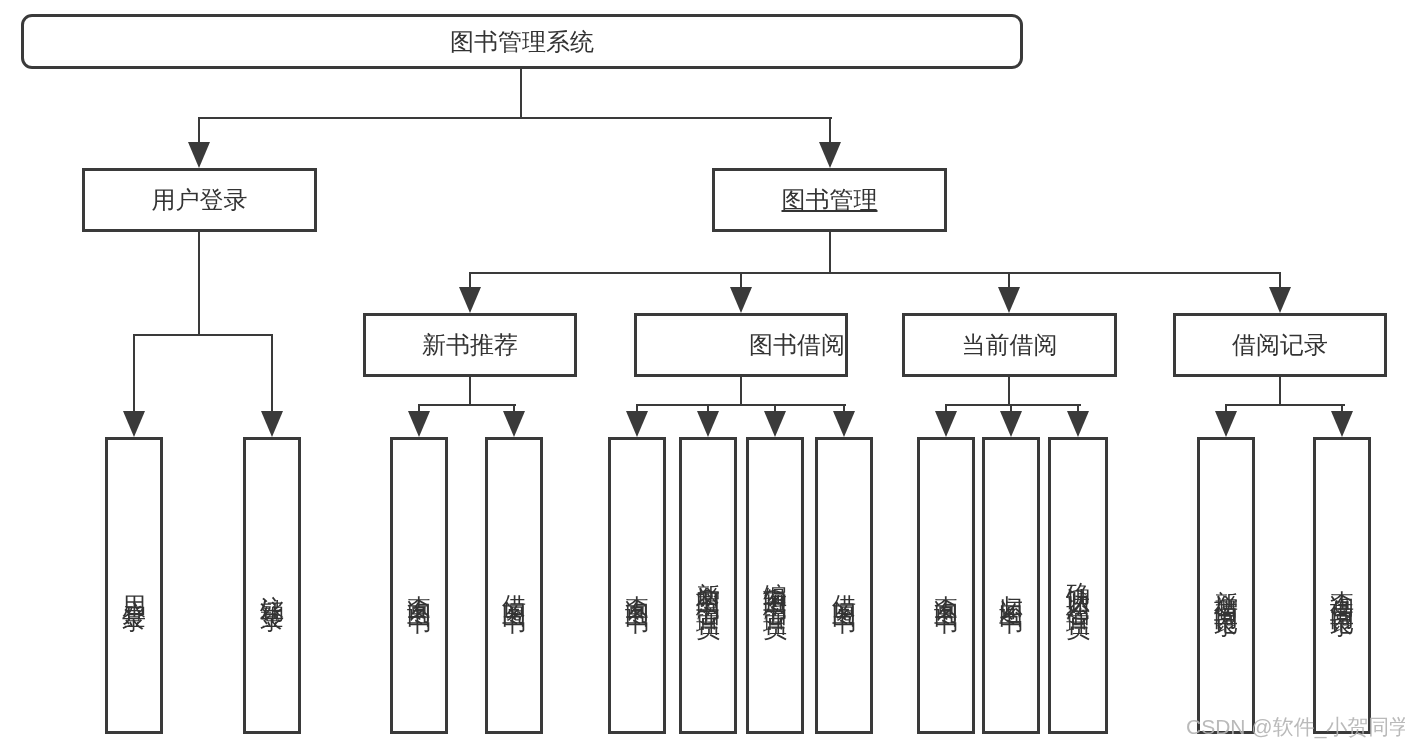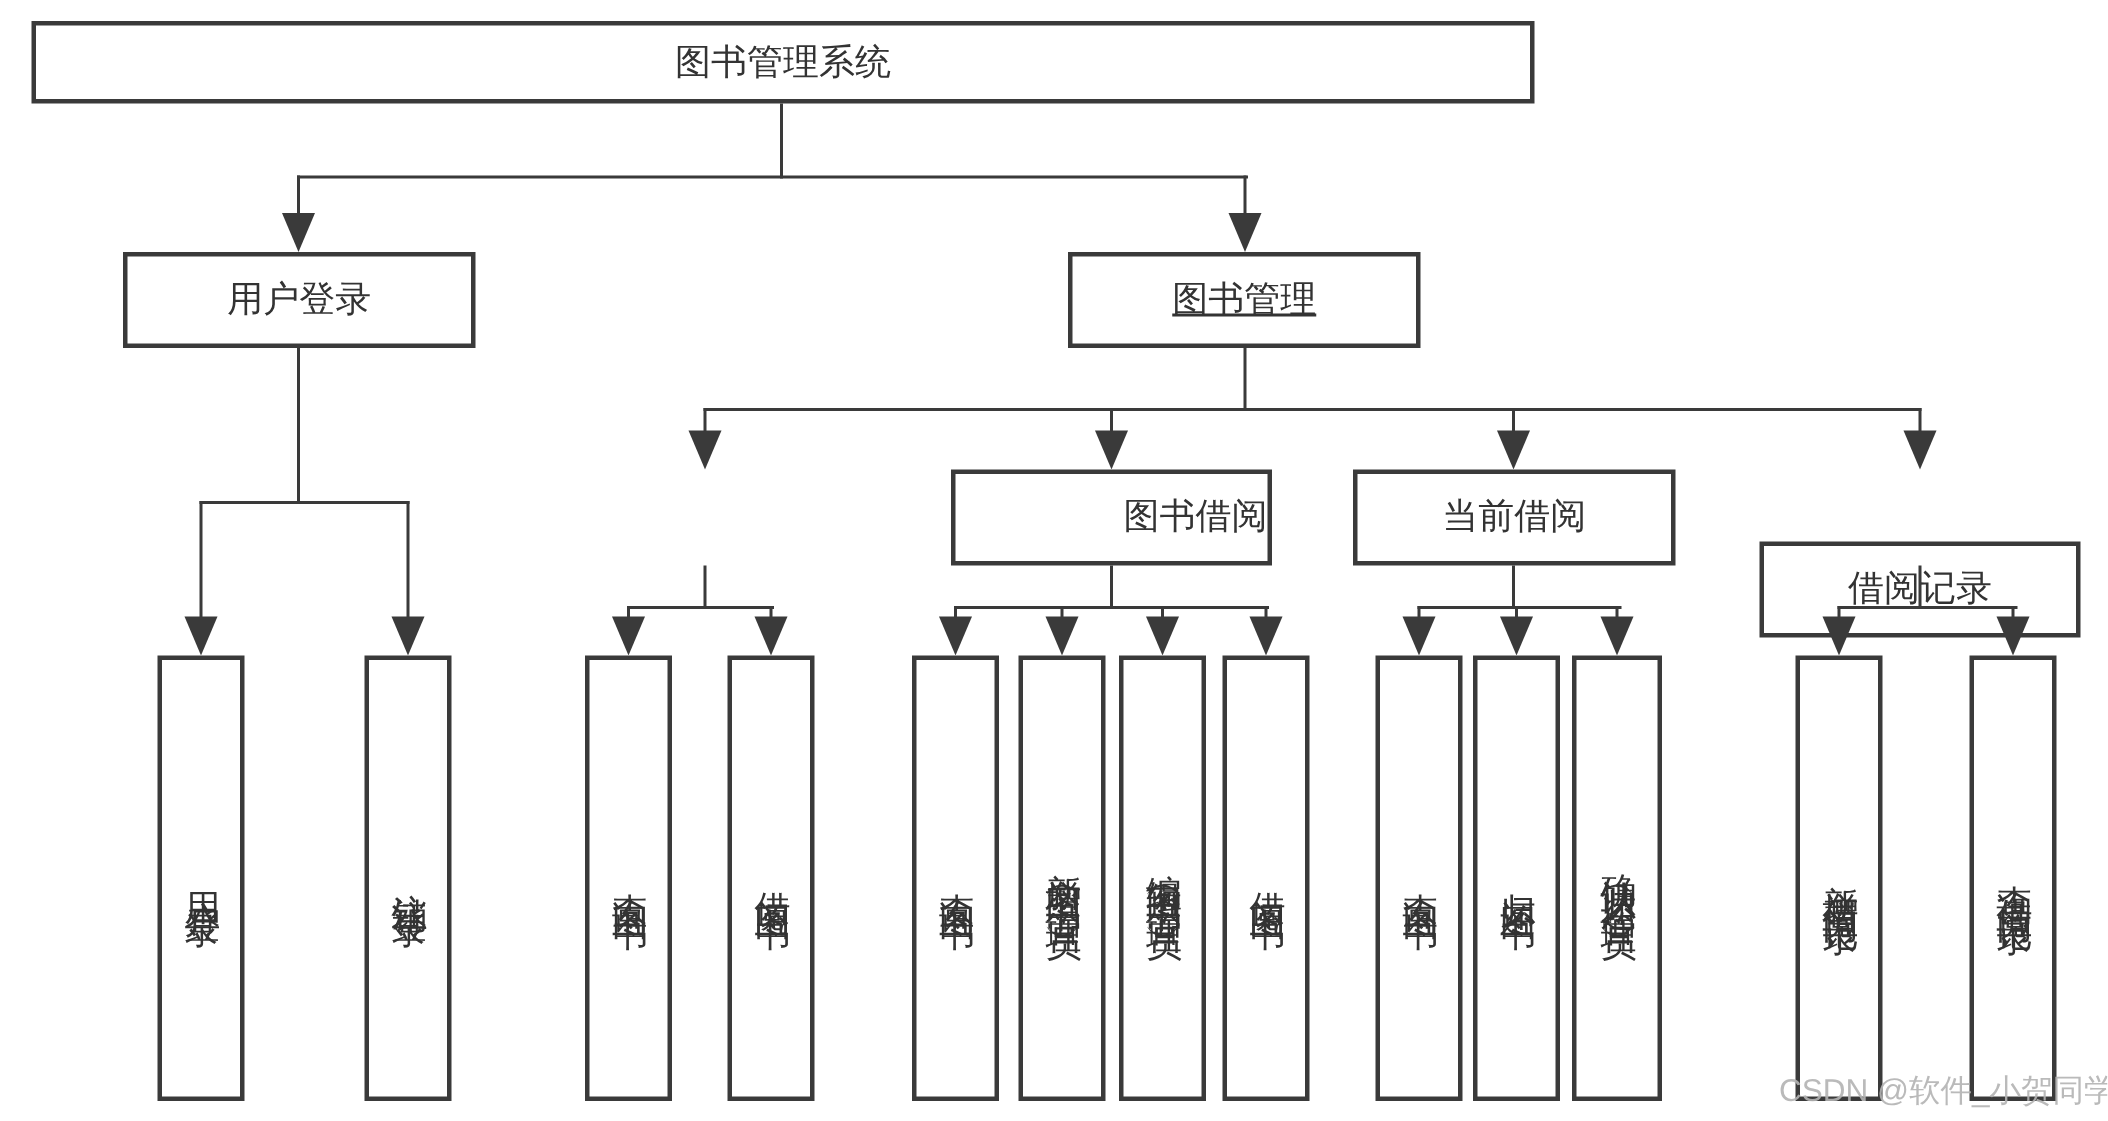--- a/index.html
+++ b/index.html
@@ -60,21 +60,21 @@
     z-index: 10;
     opacity: 0.9;
     white-space: nowrap;
   }
 </style>
 </head>
 <body>
 
 <div id="stage">
 
-  <div class="box" style="left:21px; top:14px; width:1002px; height:55px;">
+  <div class="box" style="left:21px; top:14px; width:1002px; height:55px;border-radius:11px;">
     <span>图书管理系统</span>
   </div>
 
   <div class="vline" style="left:520px; top:69px; height:50px;"></div>
   <div class="hline" style="left:198px; top:117px; width:634px;"></div>
   <div class="vline" style="left:198px; top:117px; height:28px;"></div>
   <div class="arrow" style="left:188px; top:142px;"></div>
   <div class="vline" style="left:829px; top:117px; height:28px;"></div>
   <div class="arrow" style="left:819px; top:142px;"></div>
 
@@ -96,27 +96,30 @@
   <div class="hline" style="left:469px; top:272px; width:812px;"></div>
   <div class="vline" style="left:469px; top:272px; height:18px;"></div>
   <div class="arrow" style="left:459px; top:287px;"></div>
   <div class="vline" style="left:740px; top:272px; height:18px;"></div>
   <div class="arrow" style="left:730px; top:287px;"></div>
   <div class="vline" style="left:1008px; top:272px; height:18px;"></div>
   <div class="arrow" style="left:998px; top:287px;"></div>
   <div class="vline" style="left:1279px; top:272px; height:18px;"></div>
   <div class="arrow" style="left:1269px; top:287px;"></div>
 
+  <div class="box" style="left:363px; top:313px; width:214px; height:64px;">
+    <span>新书推荐</span>
+  </div>
   <div class="box" style="left:634px; top:313px; width:214px; height:64px;justify-content:flex-end;">
     <span>图书借阅</span>
   </div>
   <div class="box" style="left:902px; top:313px; width:215px; height:64px;">
     <span>当前借阅</span>
   </div>
-  <div class="box" style="left:1173px; top:313px; width:214px; height:64px;margin-top:48px;">
+  <div class="box" style="left:1173px; top:313px; width:214px; height:64px;">
     <span>借阅记录</span>
   </div>
 
   <div class="vline" style="left:469px; top:377px; height:29px;"></div>
   <div class="hline" style="left:418px; top:404px; width:98px;"></div>
   <div class="vline" style="left:418px; top:404px; height:10px;"></div>
   <div class="arrow" style="left:408px; top:411px;"></div>
   <div class="vline" style="left:513px; top:404px; height:10px;"></div>
   <div class="arrow" style="left:503px; top:411px;"></div>
 

